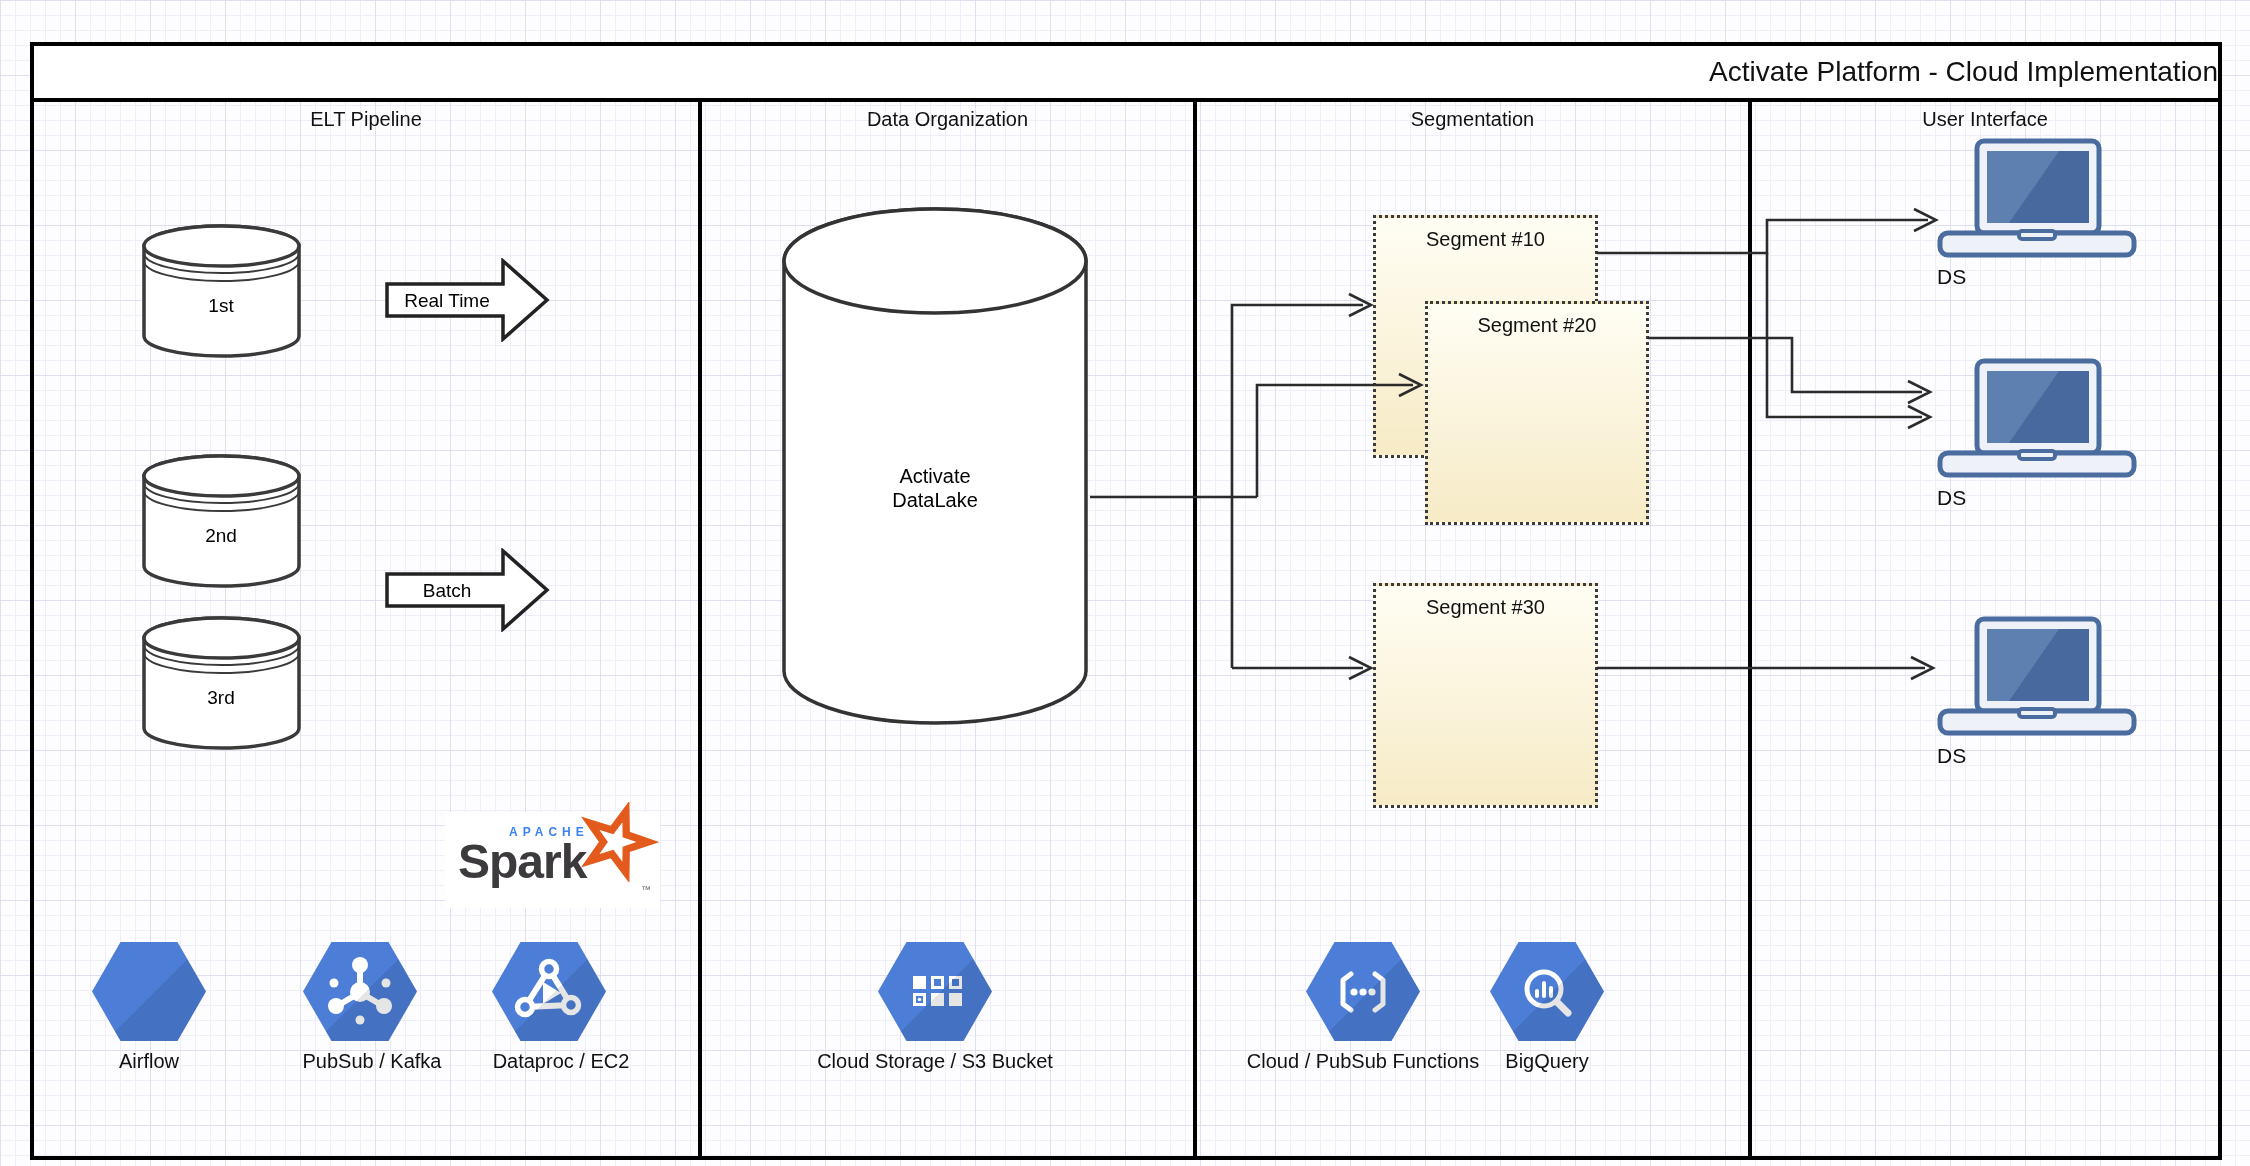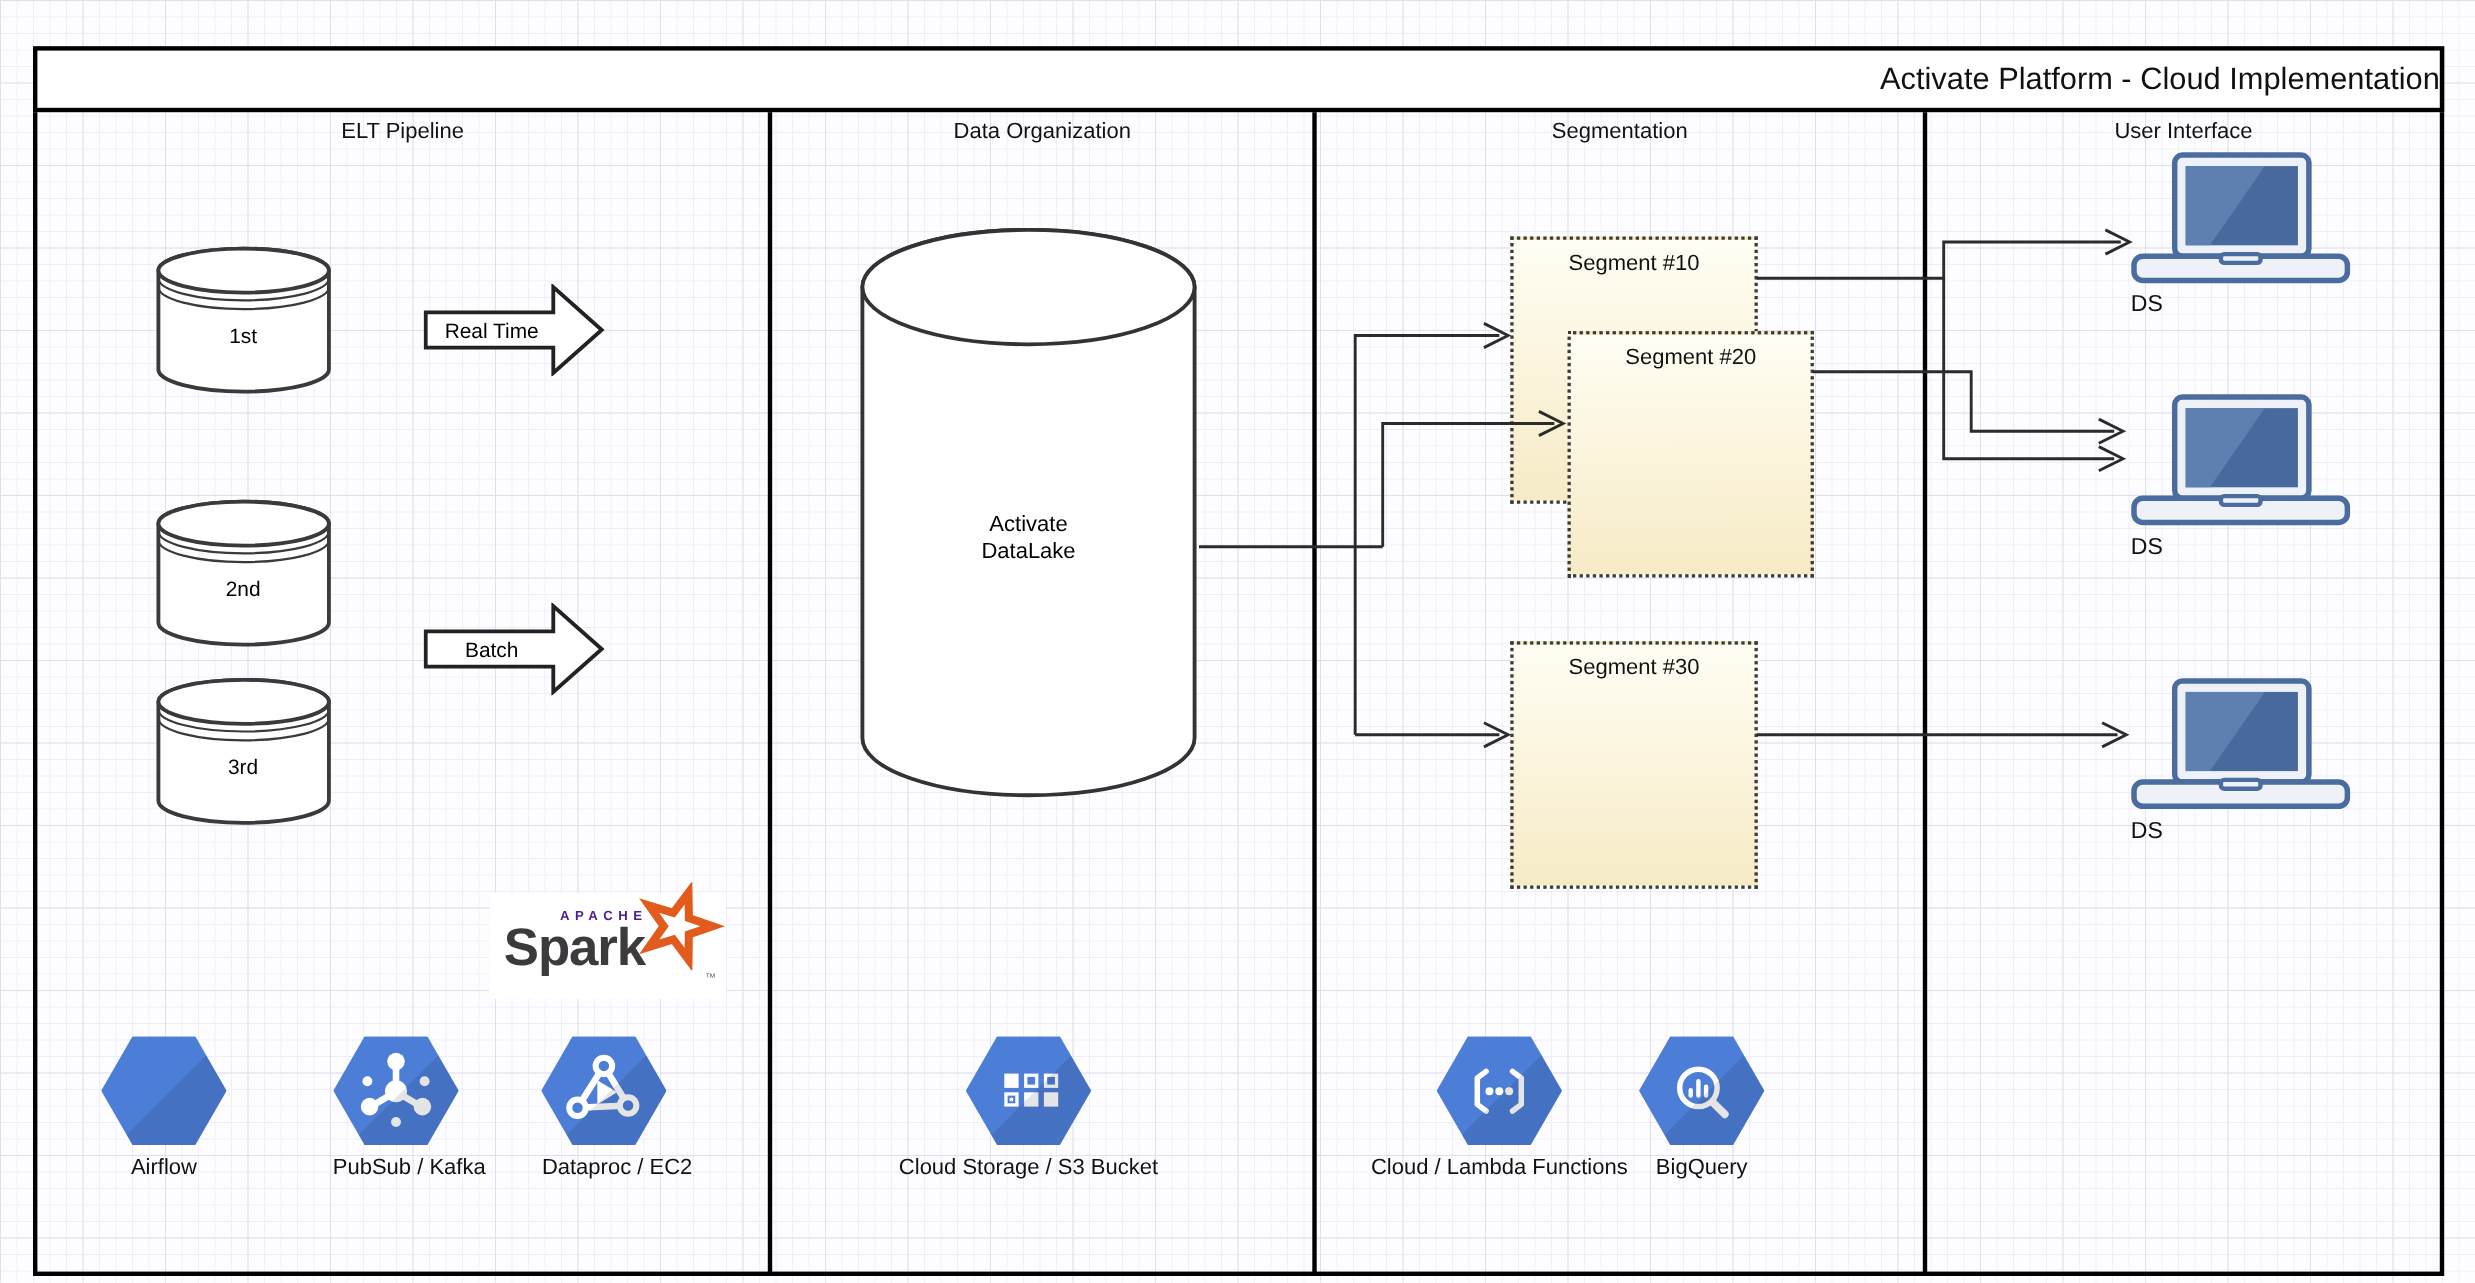--- a/index.html
+++ b/index.html
@@ -33,21 +33,21 @@
     clip-path:polygon(25% 0,75% 0,100% 50%,75% 100%,25% 100%,0 50%);}
   .hex::after{content:"";position:absolute;inset:0;background:linear-gradient(135deg,transparent 53%,rgba(0,0,0,.10) 53%);}
   .hex svg{position:absolute;left:50%;top:50%;transform:translate(-50%,-50%);}
   .icon-label{position:absolute;width:300px;text-align:center;font-size:20px;}
 
   
   .laptop{position:absolute;width:200px;height:122px;}
   .ds-label{position:absolute;width:200px;text-align:left;font-size:21px;}
 
   .spark-box{position:absolute;left:445px;top:812px;width:215px;height:96px;background:#fff;}
-  .spark-apache{position:absolute;left:64px;top:13px;font-size:12px;font-weight:bold;letter-spacing:5px;color:#4c1d95;}
+  .spark-apache{position:absolute;left:64px;top:13px;font-size:12px;font-weight:bold;letter-spacing:5px;color:#3b82f6;}
   .spark-name{position:absolute;left:13px;top:22px;font-size:48px;font-weight:bold;color:#3d3a3e;letter-spacing:-1px;}
   .spark-tm{position:absolute;left:196px;top:72px;font-size:10px;color:#666;}
 
   .cyl-label{font-size:19px;fill:#000;text-anchor:middle;}
   .arrow-label{font-size:19px;fill:#000;text-anchor:middle;}
   .dl-label{font-size:20px;fill:#000;text-anchor:middle;}
   svg.overlay{position:absolute;left:0;top:0;z-index:6;}
   .shape{position:absolute;}
 </style>
 </head>
@@ -185,21 +185,21 @@
         <polyline points="-12,-18 -20,-12 -20,12 -12,18"></polyline>
         <polyline points="12,-18 20,-12 20,12 12,18"></polyline>
       </g>
       <g fill="#fff">
         <circle cx="-9" cy="0" r="3.6"></circle>
           <circle cx="0" cy="0" r="3.6"></circle>
           <circle cx="9" cy="0" r="3.6"></circle>
       </g>
     </svg>
   </div>
-  <div class="icon-label" style="left:1213px;top:1050px">Cloud / Lambda Functions</div>
+  <div class="icon-label" style="left:1213px;top:1050px">Cloud / PubSub Functions</div>
 
   <div class="hex" style="left:1490px;top:942px">
     <svg width="80" height="80" viewBox="-40 -40 80 80">
       <circle cx="-3" cy="-3" r="17" fill="none" stroke="#fff" stroke-width="5"></circle>
       <line x1="10" y1="10" x2="21" y2="21" stroke="#fff" stroke-width="7" stroke-linecap="round"></line>
       <g stroke="#fff" stroke-width="4" stroke-linecap="round">
         <line x1="-10" y1="-1" x2="-10" y2="4"></line>
         <line x1="-3" y1="-9" x2="-3" y2="4"></line>
         <line x1="4" y1="-4" x2="4" y2="4"></line>
       </g>

